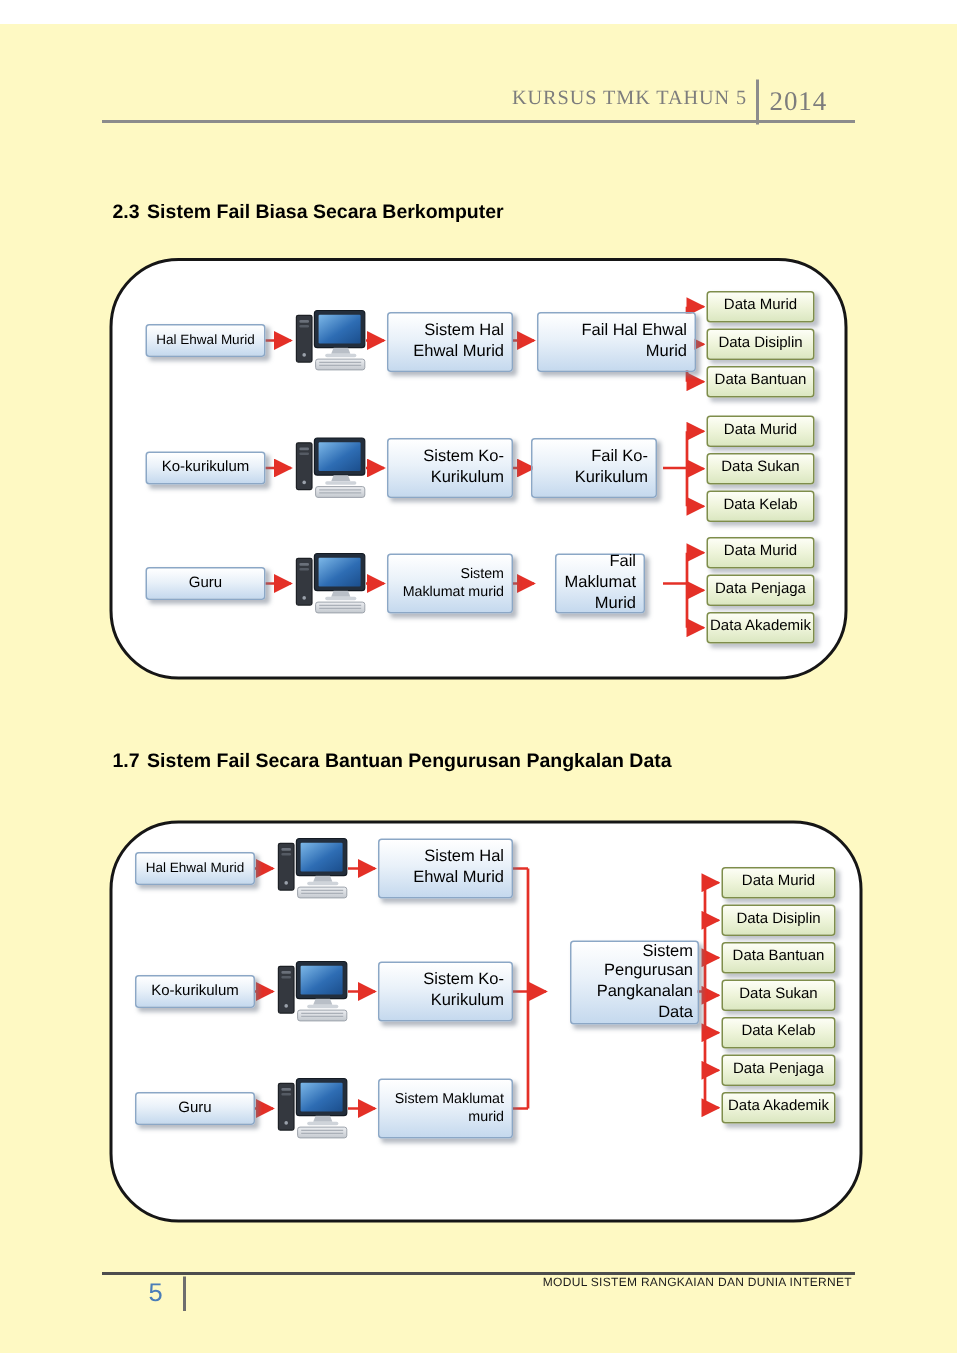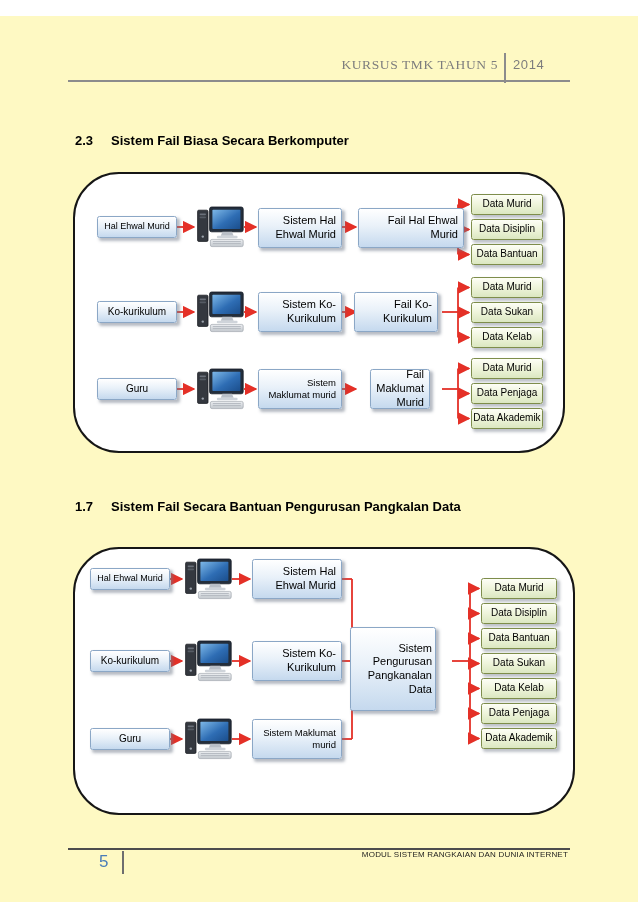--- a/index.html
+++ b/index.html
@@ -2,26 +2,26 @@
 <html style="--arrow-red: #e43027; --blue-box-border: #8ba7c6; --green-box-border: #7e8d4b; --page-number-blue: #4a7db8;"><head>
 <meta charset="utf-8">
 <style>
   html,body{margin:0;padding:0;background:#fff;}
   .page{position:relative;width:638px;height:902px;background:#fef9c3;margin:16px auto;
         overflow:hidden;font-family:"Liberation Sans",sans-serif;color:#000;}
   .abs{position:absolute;}
   
   .hdr-title{position:absolute;top:41px;right:140px;font-family:"Liberation Serif",serif;
              font-size:13.5px;color:#7d7d7d;letter-spacing:.6px;white-space:nowrap;}
-  .hdr-year{position:absolute;top:41px;left:513px;font-family:Liberation Sans, sans-serif;
-            font-size:13px;color:#7d7d7d;letter-spacing:.6px;}
+  .hdr-year{position:absolute;top:41px;left:513px;font-family:Liberation Serif, serif;
+            font-size:18px;color:#7d7d7d;letter-spacing:.6px;}
   .hdr-vbar{position:absolute;left:504px;top:37px;width:2px;height:30px;background:#8c8c8c;}
   .hdr-rule{position:absolute;left:68px;top:64px;width:502px;height:2px;background:#8c8c8c;}
   
-  .sechead{position:absolute;display:flex;gap:18px;font-weight:bold;font-size:13px;color:#000;justify-content:flex-end;}
+  .sechead{position:absolute;display:flex;gap:5px;font-weight:bold;font-size:13px;color:#000;justify-content:flex-end;}
   
   .cont{position:absolute;border:2px solid #161616;border-radius:46px;background:#fff;box-sizing:border-box;}
   
   .box{position:absolute;display:flex;align-items:center;justify-content:center;
        text-align:right;box-sizing:border-box;line-height:1.25;}
   .blue{background:linear-gradient(180deg,#ffffff 0%,#e9f1f9 45%,#c5d9ee 100%);
         border:1px solid var(--blue-box-border,#8ba7c6);border-radius:2.5px;
         box-shadow:2.5px 2.5px 3px rgba(110,120,135,.5);}
   .green{background:linear-gradient(180deg,#fdfef6 0%,#eef4da 50%,#dbe7c1 100%);
         border:1px solid var(--green-box-border,#7e8d4b);border-radius:2.5px;
@@ -195,21 +195,21 @@
       <use href="#pcsym"></use>
     </svg>
   <div class="box blue sys" style="left:252px;top:625px;width:90px;height:40px">Sistem Ko-Kurikulum</div>
 
   <div class="box blue src" style="left:90px;top:712px;width:80px;height:22px;font-size:10px">Guru</div>
   <svg class="abs" style="left:184px;top:700px" width="48" height="46" viewBox="0 0 60 52">
       <use href="#pcsym"></use>
     </svg>
   <div class="box blue sys sys-sm" style="left:252px;top:703px;width:90px;height:40px">Sistem Maklumat murid</div>
 
-  <div class="box blue hub" style="left:350px;top:611px;width:86px;height:84px">Sistem Pengurusan Pangkanalan Data</div>
+  <div class="box blue hub" style="left:380px;top:611px;width:86px;height:56px">Sistem Pengurusan Pangkanalan Data</div>
 
   <div class="box green dat" style="left:481px;top:562px;width:76px;height:21px">Data Murid</div>
   <div class="box green dat" style="left:481px;top:587px;width:76px;height:21px">Data Disiplin</div>
   <div class="box green dat" style="left:481px;top:612px;width:76px;height:21px">Data Bantuan</div>
   <div class="box green dat" style="left:481px;top:637px;width:76px;height:21px">Data Sukan</div>
   <div class="box green dat" style="left:481px;top:662px;width:76px;height:21px">Data Kelab</div>
   <div class="box green dat" style="left:481px;top:687px;width:76px;height:21px">Data Penjaga</div>
   <div class="box green dat" style="left:481px;top:712px;width:76px;height:21px">Data Akademik</div>
 
   <div class="ftr-rule"></div>

